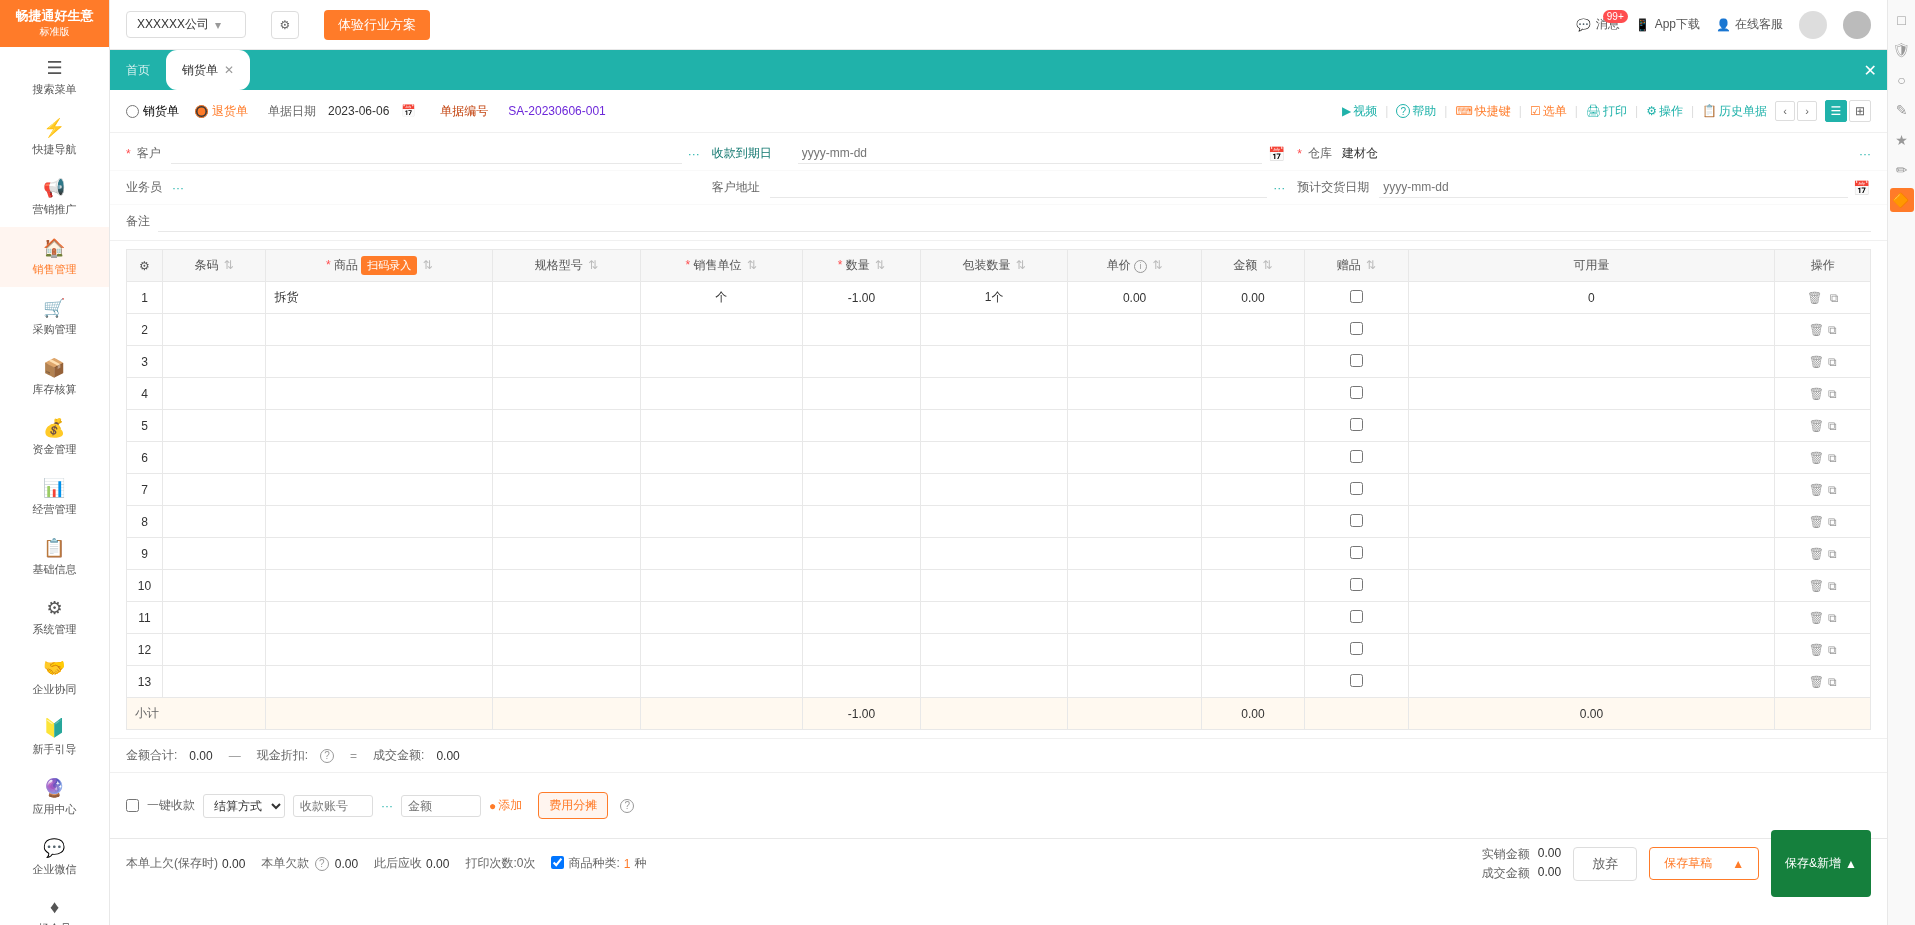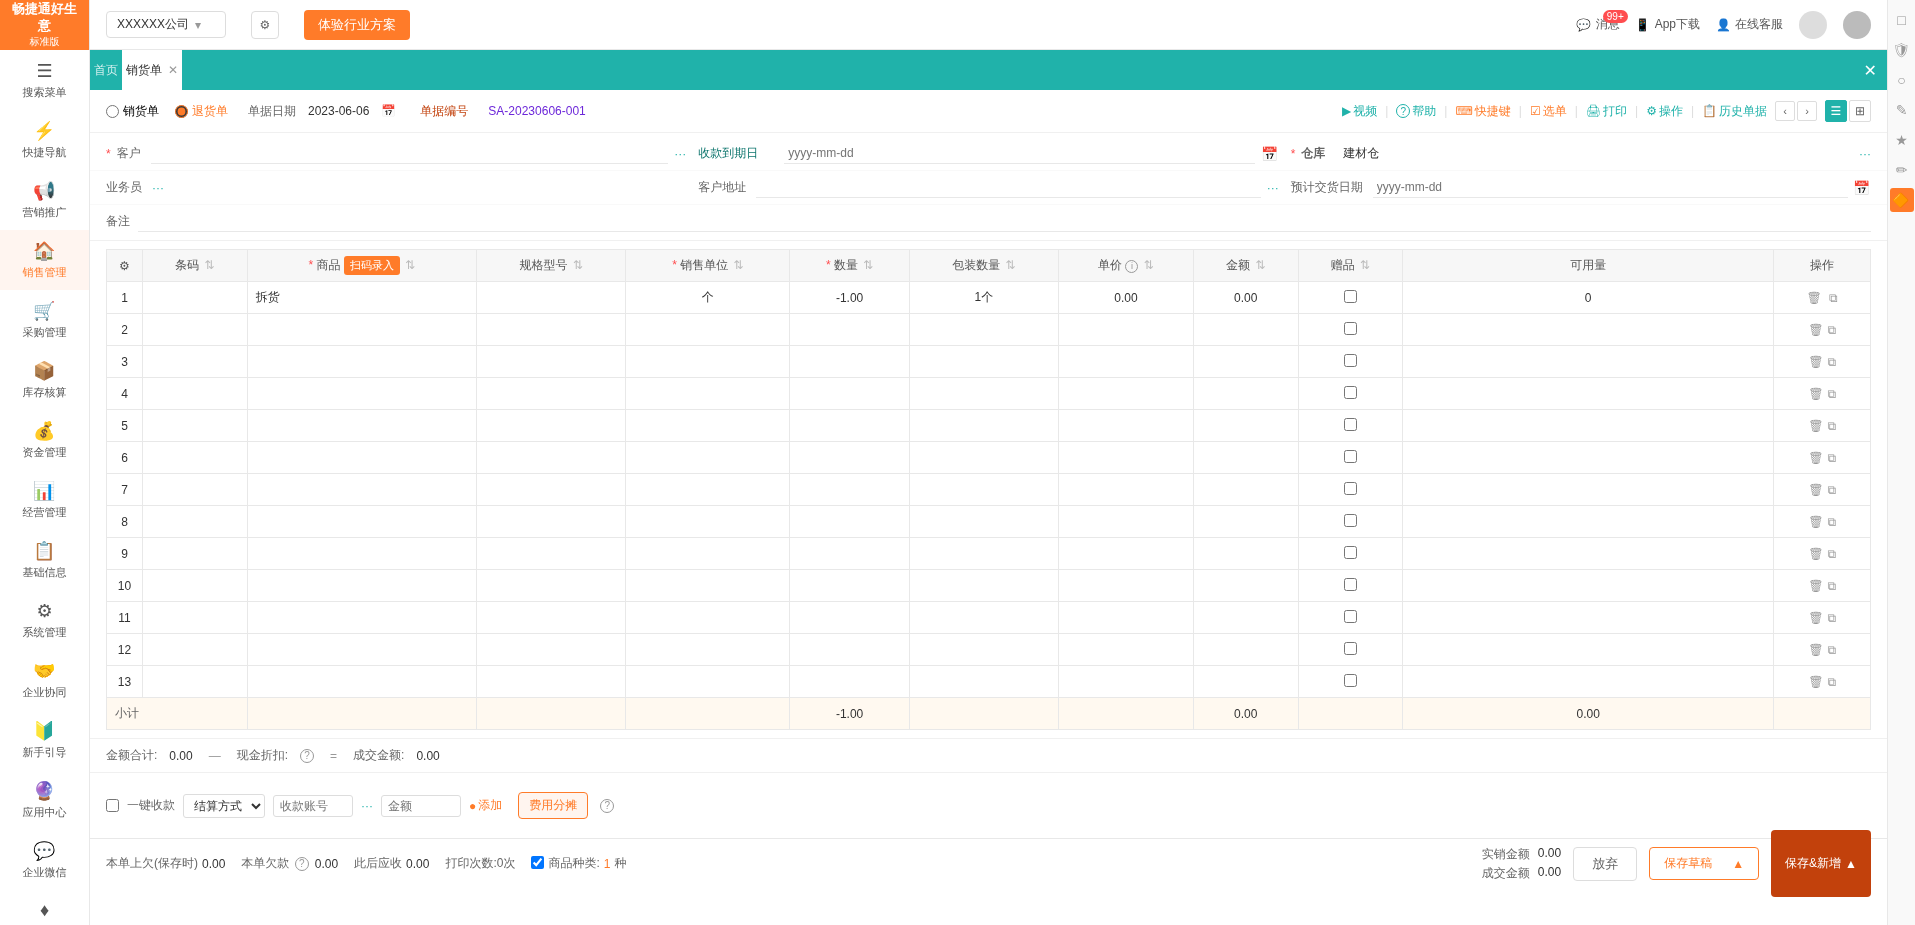--- a/index.html
+++ b/index.html
@@ -1,19 +1,19 @@
 <!DOCTYPE html>
 <html><head>
   <meta charset="utf-8">
   <style>
     * { box-sizing: border-box; margin: 0; padding: 0; font-family: 'Microsoft YaHei', Arial, sans-serif; font-size: 12px; }
     body { width: 1915px; height: 925px; overflow: hidden; background: #f5f5f5; display: flex; }
 
     
-    .sidebar { width: 90px; background: #fff; display: flex; flex-direction: column; border-right: 1px solid #e8e8e8; flex-shrink: 0; height: 925px; }
+    .sidebar { width: 110px; background: #fff; display: flex; flex-direction: column; border-right: 1px solid #e8e8e8; flex-shrink: 0; height: 925px; }
     .sidebar-logo { background: #ff7b29; color: #fff; padding: 8px; text-align: center; height: 50px; display: flex; align-items: center; justify-content: center; flex-direction: column; }
     .sidebar-logo .logo-text { font-size: 13px; font-weight: bold; line-height: 1.3; }
     .sidebar-logo .logo-sub { font-size: 10px; }
     .sidebar-item { display: flex; flex-direction: column; align-items: center; padding: 10px 5px; cursor: pointer; color: #555; border-bottom: none; }
     .sidebar-item.active { background: #fff5f0; color: #ff7b29; }
     .sidebar-item .s-icon { font-size: 18px; margin-bottom: 3px; }
     .sidebar-item .s-label { font-size: 11px; }
 
     
     .main { flex: 1; display: flex; flex-direction: column; height: 925px; overflow: hidden; }
@@ -26,21 +26,21 @@
     .company-select .arrow { color: #999; }
     .gear-btn { width: 28px; height: 28px; border: 1px solid #ddd; border-radius: 4px; display: flex; align-items: center; justify-content: center; cursor: pointer; color: #666; }
     .trial-btn { background: #ff7b29; color: #fff; border: none; border-radius: 4px; padding: 6px 14px; cursor: pointer; font-size: 13px; }
     .top-header-right { display: flex; align-items: center; gap: 16px; }
     .top-nav-item { display: flex; align-items: center; gap: 4px; color: #555; cursor: pointer; font-size: 12px; position: relative; }
     .badge { background: #ff4d4f; color: #fff; border-radius: 10px; font-size: 10px; padding: 1px 4px; position: absolute; top: -6px; right: -8px; }
     .avatar { width: 28px; height: 28px; border-radius: 50%; background: #ddd; }
 
     
     .tab-bar { height: 40px; background: #20b2aa; display: flex; align-items: center; padding: 0 0; }
-    .tab-item { height: 40px; display: flex; align-items: center; padding: 0 4px; cursor: pointer; color: rgba(255,255,255,0.8); font-size: 13px; gap: 6px; }
+    .tab-item { height: 40px; display: flex; align-items: center; padding: 0 16px; cursor: pointer; color: rgba(255,255,255,0.8); font-size: 13px; gap: 6px; border-radius: 11px; }
     .tab-item.active { background: #fff; color: #333; }
     .tab-close { font-size: 12px; color: #999; cursor: pointer; }
     .tab-bar-close { margin-left: auto; margin-right: 10px; color: #fff; cursor: pointer; font-size: 16px; }
 
     
     .content { flex: 1; overflow-y: auto; background: #fff; padding: 0; }
 
     
     .form-section { padding: 12px 16px; background: #fff; border-bottom: 1px solid #f0f0f0; }
     .radio-group { display: flex; align-items: center; gap: 16px; margin-right: 20px; }
@@ -80,21 +80,21 @@
 
     
     .footer-bar { height: 50px; background: #fff; border-top: 1px solid #e8e8e8; display: flex; align-items: center; padding: 0 16px; justify-content: space-between; }
     .footer-left { display: flex; align-items: center; gap: 16px; }
     .footer-stat { display: flex; align-items: center; gap: 4px; color: #666; }
     .footer-stat-val { color: #333; font-weight: 500; }
     .footer-right { display: flex; align-items: center; gap: 12px; }
     .footer-right-summary { text-align: right; }
     .abandon-btn { border: 1px solid #ddd; background: #fff; color: #666; border-radius: 4px; padding: 7px 18px; cursor: pointer; font-size: 13px; }
     .save-draft-btn { border: 1px solid #ff7b29; background: #fff; color: #ff7b29; border-radius: 4px; padding: 7px 14px; cursor: pointer; font-size: 13px; display: flex; align-items: center; gap: 20px; }
-    .save-new-btn { background: #c2410c; color: #fff; border: none; border-radius: 4px; padding: 25px 14px; cursor: pointer; font-size: 13px; display: flex; align-items: center; gap: 4px; }
+    .save-new-btn { background: #15803d; color: #fff; border: none; border-radius: 4px; padding: 25px 14px; cursor: pointer; font-size: 13px; display: flex; align-items: center; gap: 4px; }
     .product-type { display: flex; align-items: center; gap: 4px; color: #666; cursor: pointer; }
     .product-type-val { color: #ff7b29; }
 
     
     .right-actions { width: 28px; background: #f9f9f9; display: flex; flex-direction: column; align-items: center; padding: 8px 0; gap: 6px; border-left: 1px solid #e8e8e8; flex-shrink: 0; }
     .right-action-btn { width: 24px; height: 24px; display: flex; align-items: center; justify-content: center; color: #999; cursor: pointer; font-size: 14px; border-radius: 3px; }
     .right-action-btn.active { background: #ff7b29; color: #fff; }
 
     .notes-row { padding: 4px 16px 8px; }
 
@@ -292,21 +292,21 @@
         <input type="text" class="field-input" style="flex: 1 1 0%; border-top: none; border-right: none; border-left: none; border-image: initial; border-bottom: 1px solid rgb(232, 232, 232); outline: none; padding: 3px 0px;">
         <span class="field-dots">···</span>
       </div>
       <div class="form-cell">
         <span style="color:#0f766e; margin-right:20px;">收款到期日</span>
         <input type="text" class="field-input" style="flex: 1 1 0%;" placeholder="yyyy-mm-dd">
         <span class="field-calendar">📅</span>
       </div>
       <div class="form-cell" style="position:relative;">
         <span style="color:#ff4d4f;">*</span>
-        <span style="color:#666; margin-right:12px;font-weight:bold;">仓库</span>
+        <span style="color:#666; margin-right:4px;">仓库</span>
         <span style="color:#333; flex:1;">建材仓</span>
         <span class="field-dots">···</span>
 
       </div>
     </div>
 
     <div style="display:grid; grid-template-columns: 1fr 1fr 1fr; padding: 6px 16px 6px; gap: 12px; border-bottom: 1px solid #f9f9f9;">
       <div class="form-cell">
         <span style="color:#666; margin-right:4px;">业务员</span>
         <span class="field-dots">···</span>

